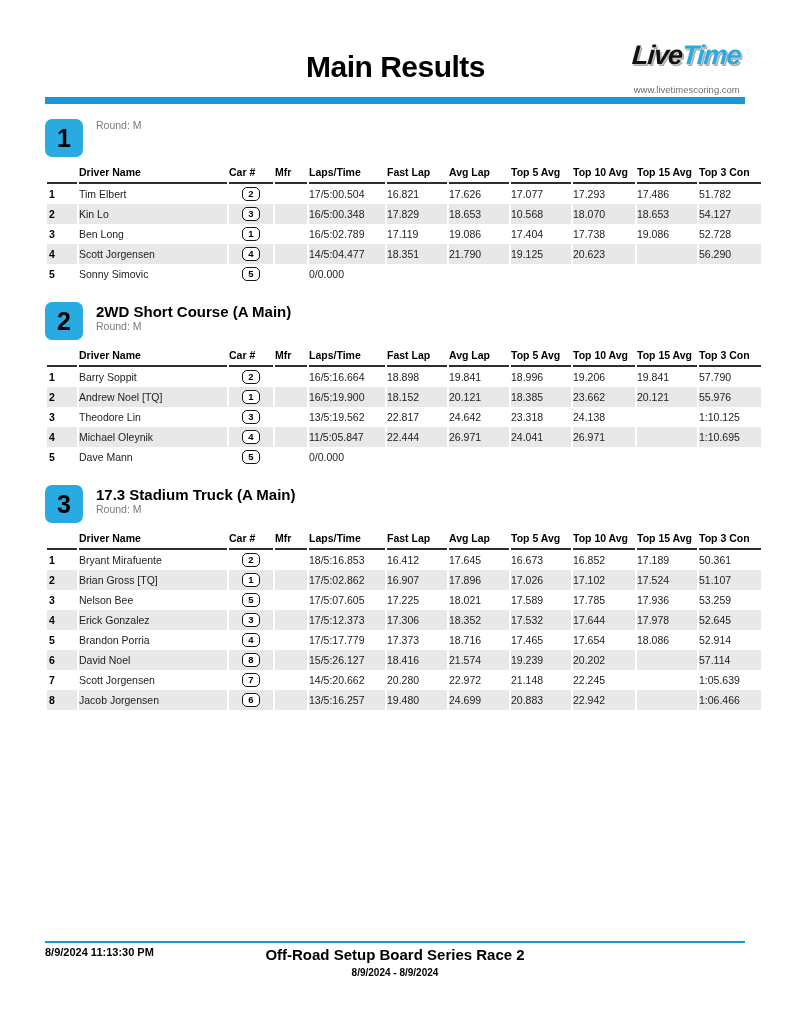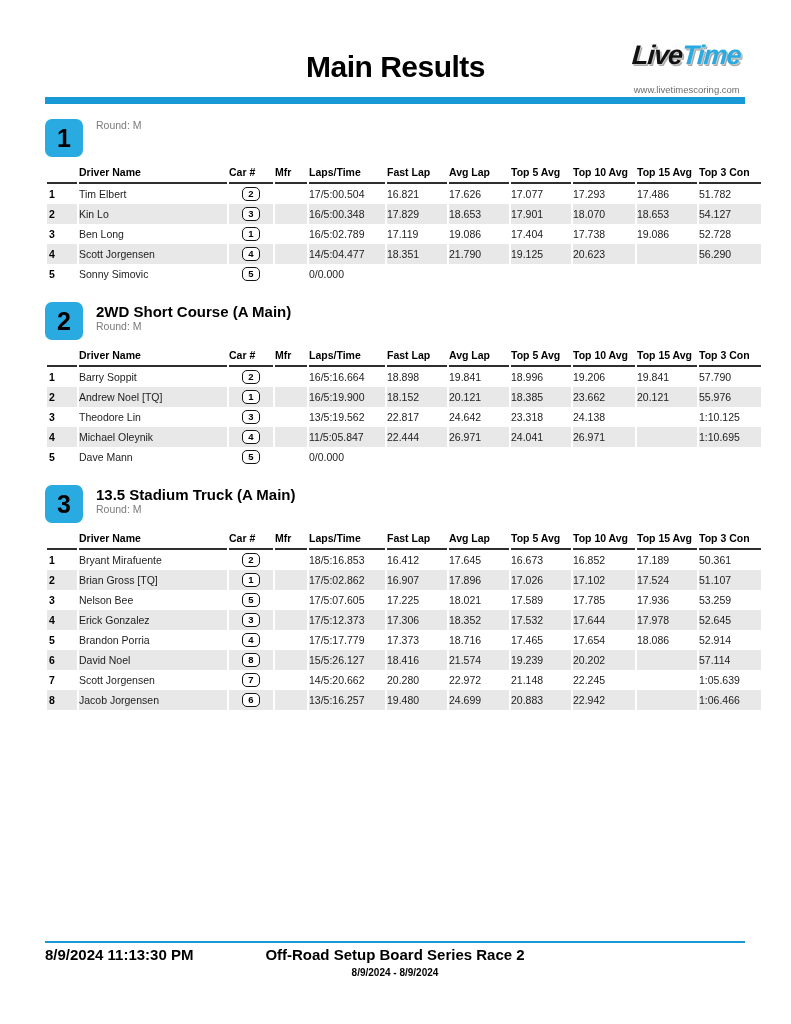--- a/index.html
+++ b/index.html
@@ -86,21 +86,21 @@
     background:#fff;
     padding:0 5px;
     font-weight:bold; font-size:9.5px; line-height:12px;
     text-align:center; color:#000;
   }
 
   
   footer { position:absolute; left:45px; right:46px; top:941px; }
   .footer-rule { height:2px; background:var(--accent); }
   .footer-row { display:grid; grid-template-columns:1fr auto 1fr; margin-top:3px; }
-  .footer-printed { font-size:15px; font-weight:bold; color:#000; }
+  .footer-printed { font-size:11px; font-weight:bold; color:#000; }
   .footer-center { text-align:center; }
   .footer-event { font-size:15px; font-weight:bold; color:#000; }
   .footer-dates { font-size:10px; font-weight:bold; color:#000; margin-top:4px; }
   .footer-page { font-size:11px; font-weight:bold; text-align:right; color:#000; }
 </style>
 </head>
 <body>
 
 <div class="page">
 
@@ -166,21 +166,21 @@
               <td class="cell-top3con">51.782</td>
             </tr>
             <tr class="alt">
               <td class="cell-pos">2</td>
               <td class="cell-driver">Kin Lo</td>
               <td class="cell-car"><span class="car-badge">3</span></td>
               <td class="cell-mfr"></td>
               <td class="cell-laps_time">16/5:00.348</td>
               <td class="cell-fast_lap">17.829</td>
               <td class="cell-avg_lap">18.653</td>
-              <td class="cell-top5">17.901</td>
+              <td class="cell-top5">10.568</td>
               <td class="cell-top10">18.070</td>
               <td class="cell-top15">18.653</td>
               <td class="cell-top3con">54.127</td>
             </tr>
             <tr>
               <td class="cell-pos">3</td>
               <td class="cell-driver">Ben Long</td>
               <td class="cell-car"><span class="car-badge">1</span></td>
               <td class="cell-mfr"></td>
               <td class="cell-laps_time">16/5:02.789</td>
@@ -325,21 +325,21 @@
               <td class="cell-top3con"></td>
             </tr>
           </tbody>
     </table>
   </section>
 
   <section class="race-section">
     <div class="sec-head">
       <div class="sec-num">3</div>
       <div class="sec-titles">
-        <div class="sec-title">13.5 Stadium Truck (A Main)</div>
+        <div class="sec-title">17.3 Stadium Truck (A Main)</div>
         <div class="sec-round">Round: M</div>
       </div>
     </div>
     <table class="results">
       <colgroup>
         <col class="c-pos">
             <col class="c-driver">
             <col class="c-car">
             <col class="c-mfr">
         <col class="c-laps">

